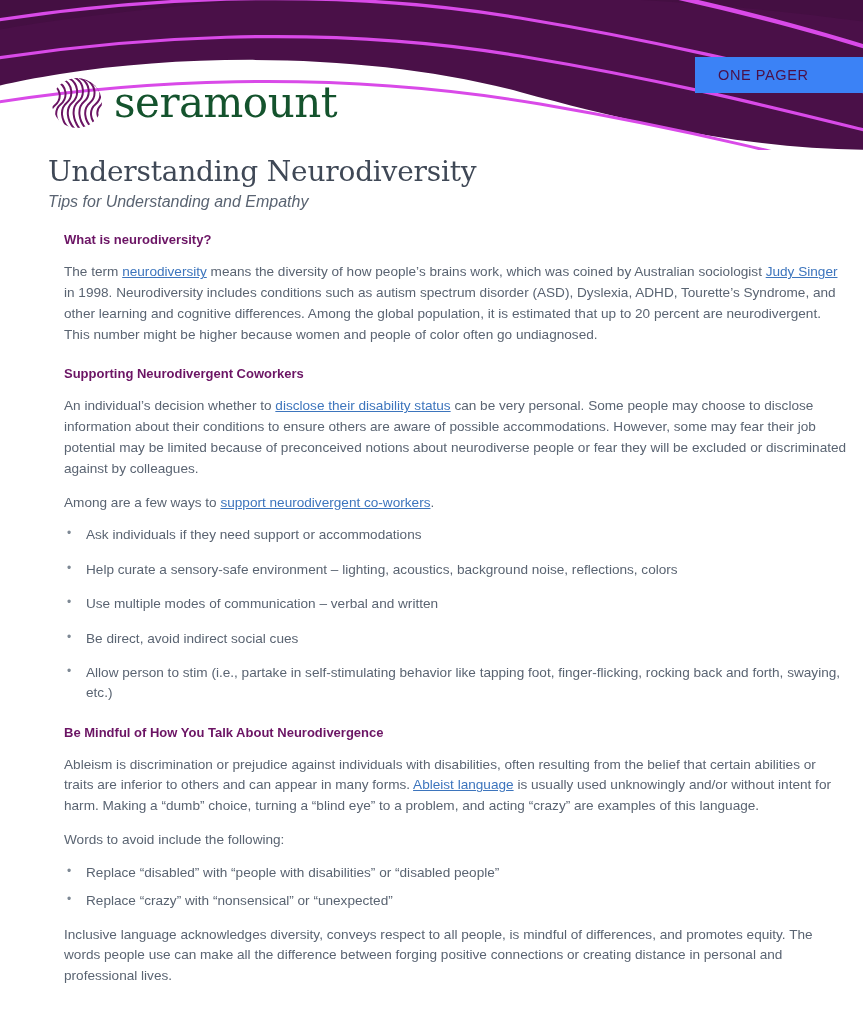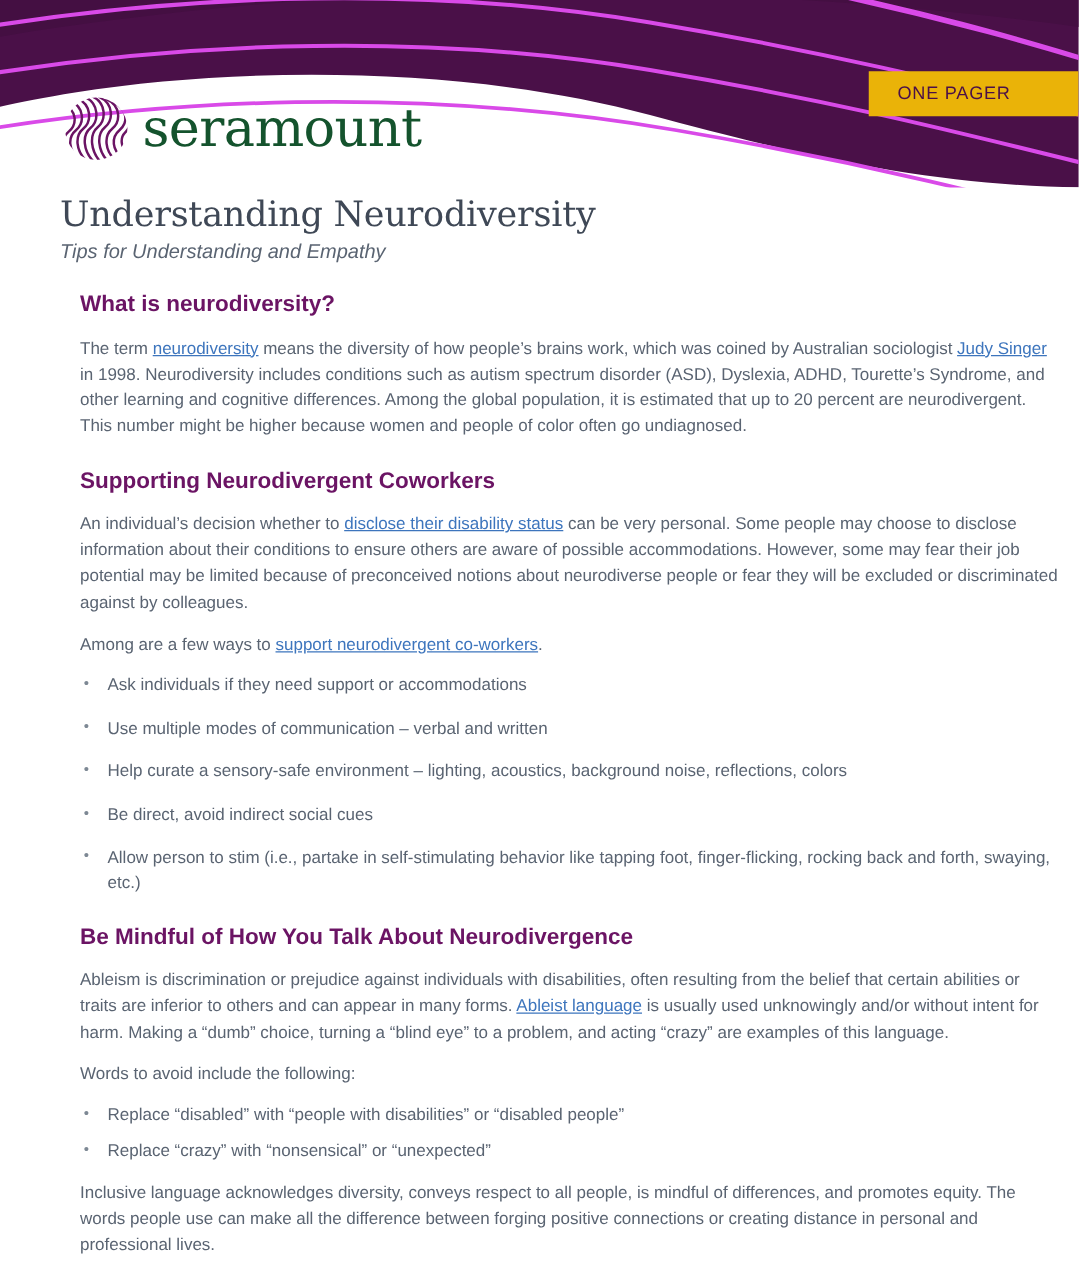--- a/index.html
+++ b/index.html
@@ -38,21 +38,21 @@
     left: 0;
     display: block;
   }
 
   .badge {
     position: absolute;
     left: 695px;
     top: 57px;
     width: 168px;
     height: 36px;
-    background: #eab308;
+    background: #3b82f6;
     display: flex;
     align-items: center;
     z-index: 5;
   }
   .badge-label {
     font-size: 14.5px;
     letter-spacing: 0.6px;
     color: #4a1048;
     padding-left: 23px;
     font-family: "Liberation Sans", sans-serif;
@@ -108,21 +108,21 @@
     line-height: 1.2;
   }
 
   .section {
     margin-left: 16px;
     width: 784px;
   }
 
   .section-heading {
     color: #6b1464;
-    font-size: 18px;
+    font-size: 13px;
     font-weight: bold;
     margin: 21px 0 0 0;
     line-height: 1.3;
     font-family: "Liberation Sans", sans-serif;
   }
 
   p.para {
     font-size: 13.6px;
     line-height: 1.53;
     color: #5a6472;
@@ -229,22 +229,22 @@
         <div class="section">
           <div class="section-heading">What is neurodiversity?</div>
           <p class="para"><span>The term </span><a class="link" href="#">neurodiversity</a><span> means the diversity of how people’s brains work, which was coined by Australian sociologist </span><a class="link" href="#">Judy Singer</a><span> in 1998. Neurodiversity includes conditions such as autism spectrum disorder (ASD), Dyslexia, ADHD, Tourette’s Syndrome, and other learning and cognitive differences. Among the global population, it is estimated that up to 20 percent are neurodivergent. This number might be higher because women and people of color often go undiagnosed.</span></p>
         </div>
         <div class="section">
           <div class="section-heading">Supporting Neurodivergent Coworkers</div>
           <p class="para"><span>An individual’s decision whether to </span><a class="link" href="#">disclose their disability status</a><span> can be very personal. Some people may choose to disclose information about their conditions to ensure others are aware of possible accommodations. However, some may fear their job potential may be limited because of preconceived notions about neurodiverse people or fear they will be excluded or discriminated against by colleagues.</span></p>
           <p class="para"><span>Among are a few ways to </span><a class="link" href="#">support neurodivergent co-workers</a><span>.</span></p>
           <ul class="bullets">
             <li>Ask individuals if they need support or accommodations</li>
+            <li>Help curate a sensory-safe environment – lighting, acoustics, background noise, reflections, colors</li>
             <li>Use multiple modes of communication – verbal and written</li>
-            <li>Help curate a sensory-safe environment – lighting, acoustics, background noise, reflections, colors</li>
             <li>Be direct, avoid indirect social cues</li>
             <li>Allow person to stim (i.e., partake in self-stimulating behavior like tapping foot, finger-flicking, rocking back and forth, swaying, etc.)</li>
           </ul>
         </div>
         <div class="section">
           <div class="section-heading">Be Mindful of How You Talk About Neurodivergence</div>
           <p class="para"><span>Ableism is discrimination or prejudice against individuals with disabilities, often resulting from the belief that certain abilities or traits are inferior to others and can appear in many forms. </span><a class="link" href="#">Ableist language</a><span> is usually used unknowingly and/or without intent for harm. Making a “dumb” choice, turning a “blind eye” to a problem, and acting “crazy” are examples of this language.</span></p>
           <p class="para"><span>Words to avoid include the following:</span></p>
           <ul class="bullets tight">
             <li>Replace “disabled” with “people with disabilities” or “disabled people”</li>

